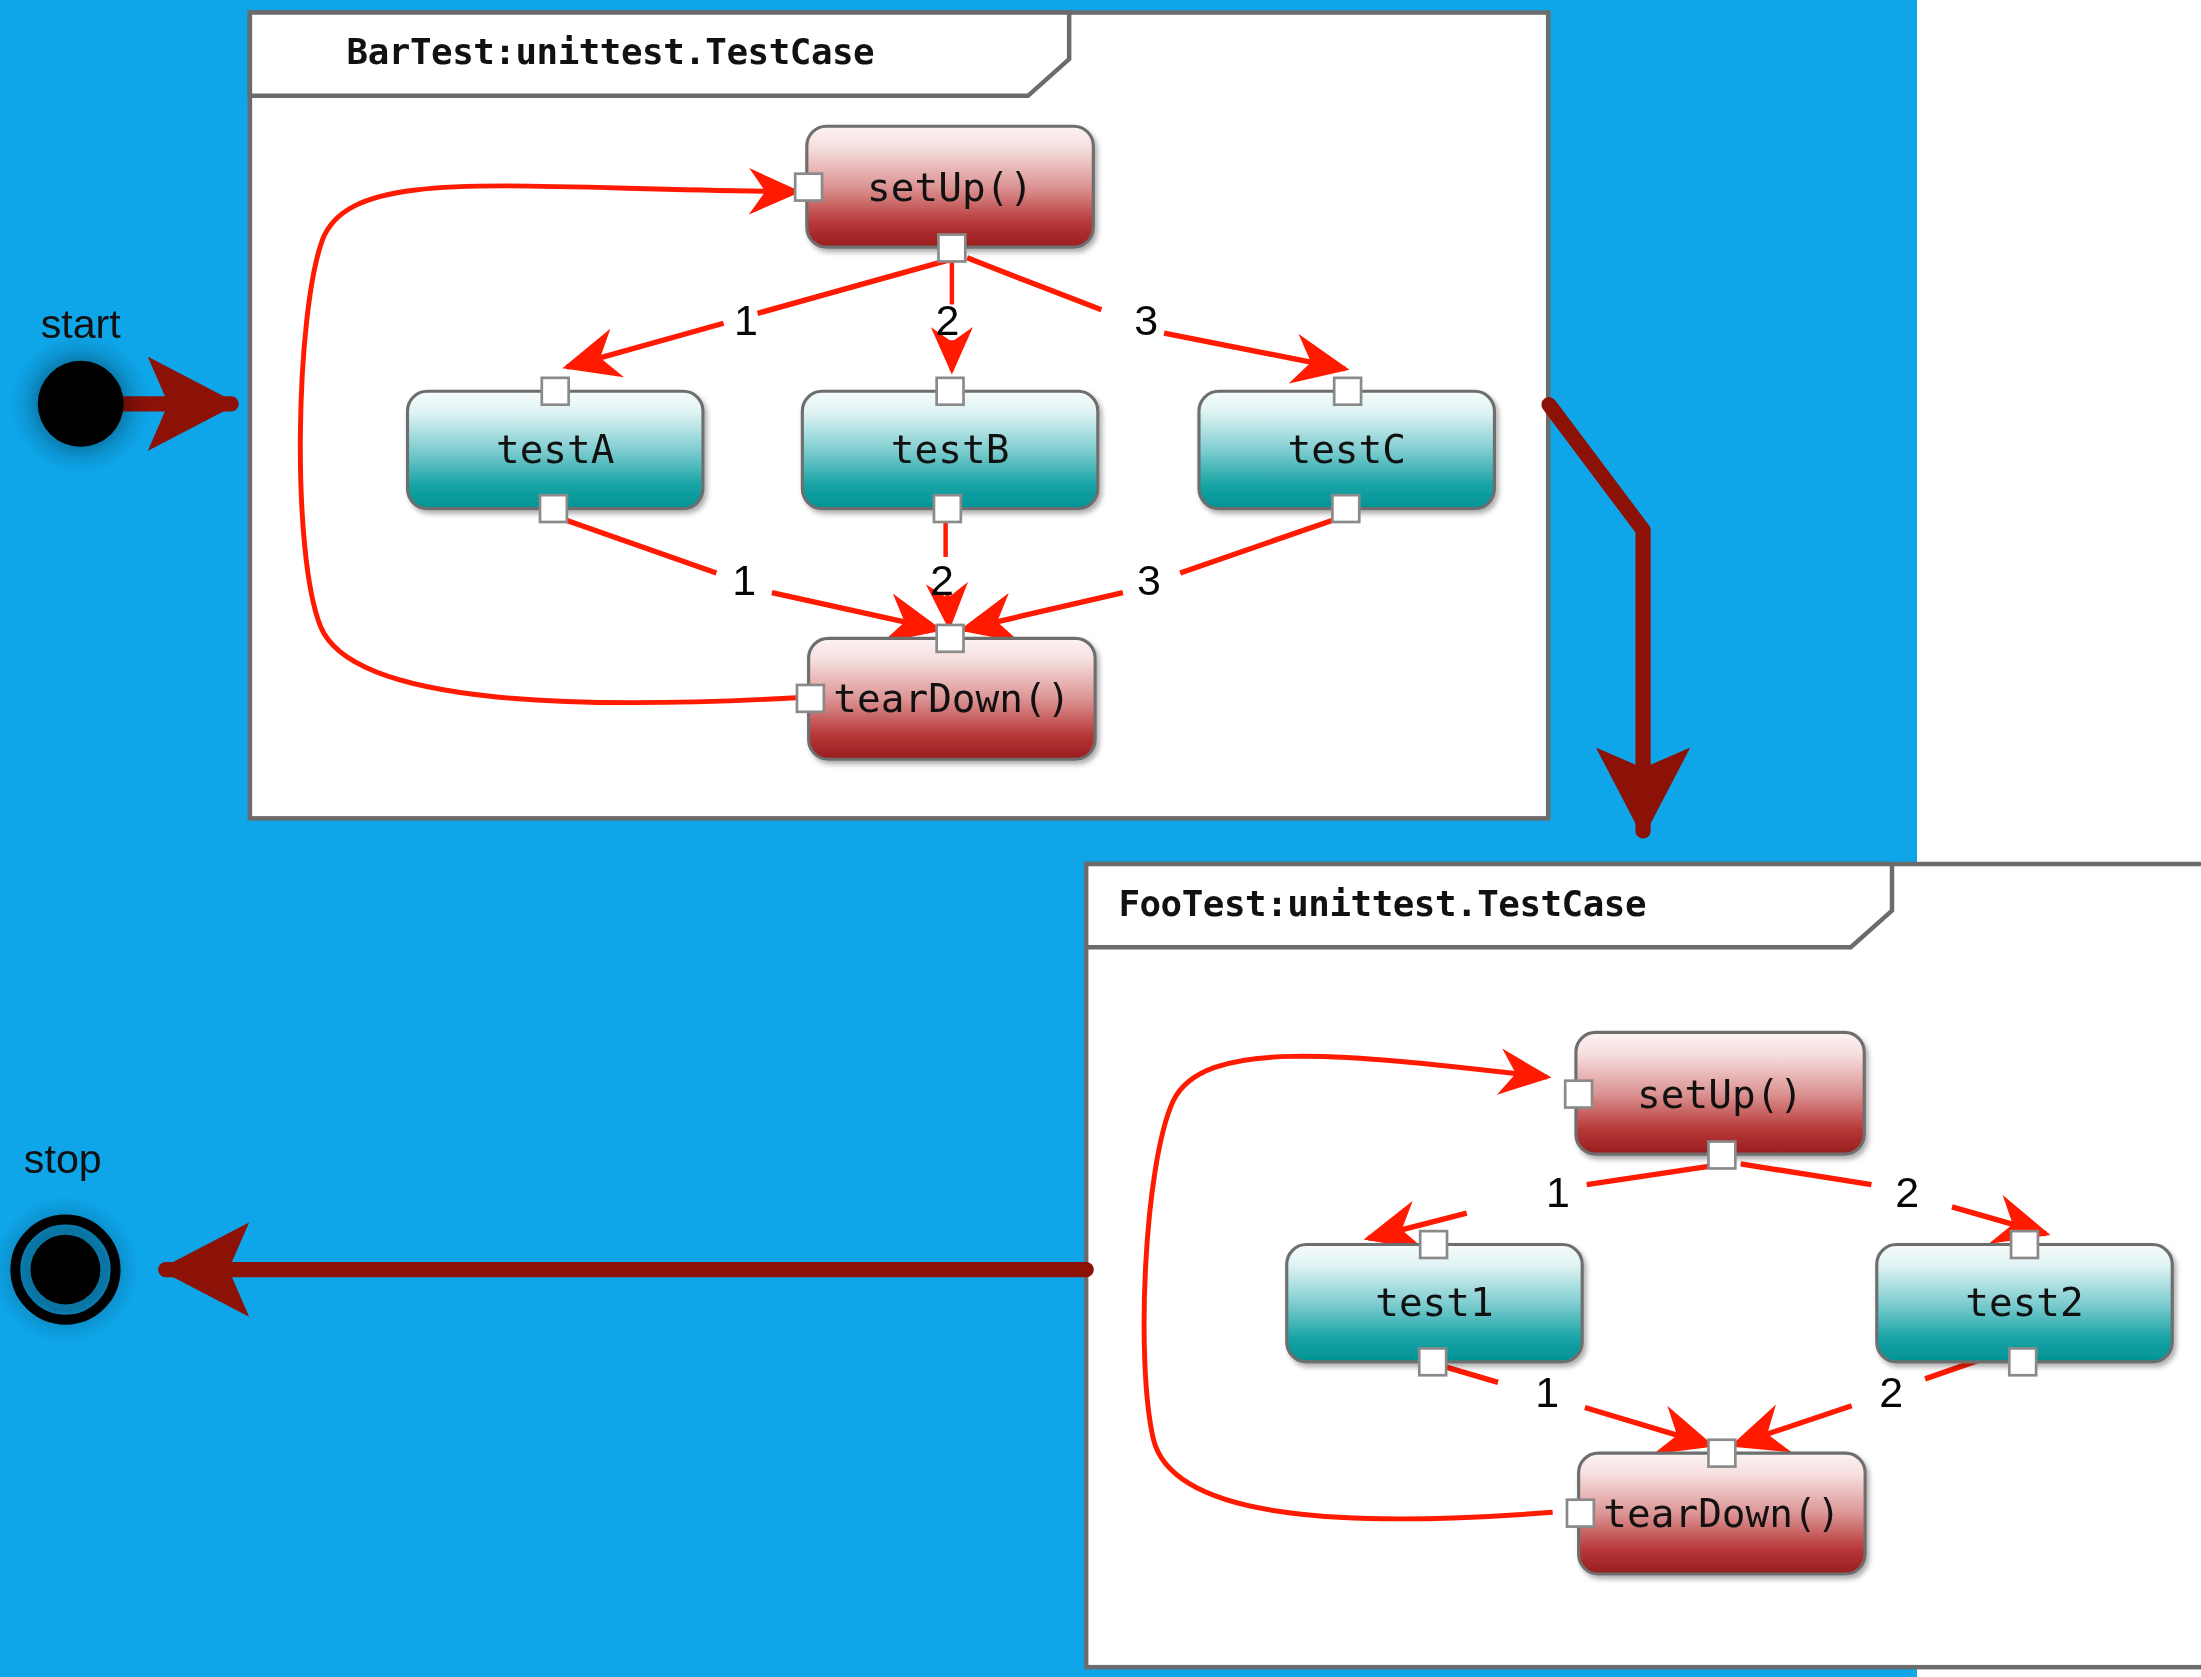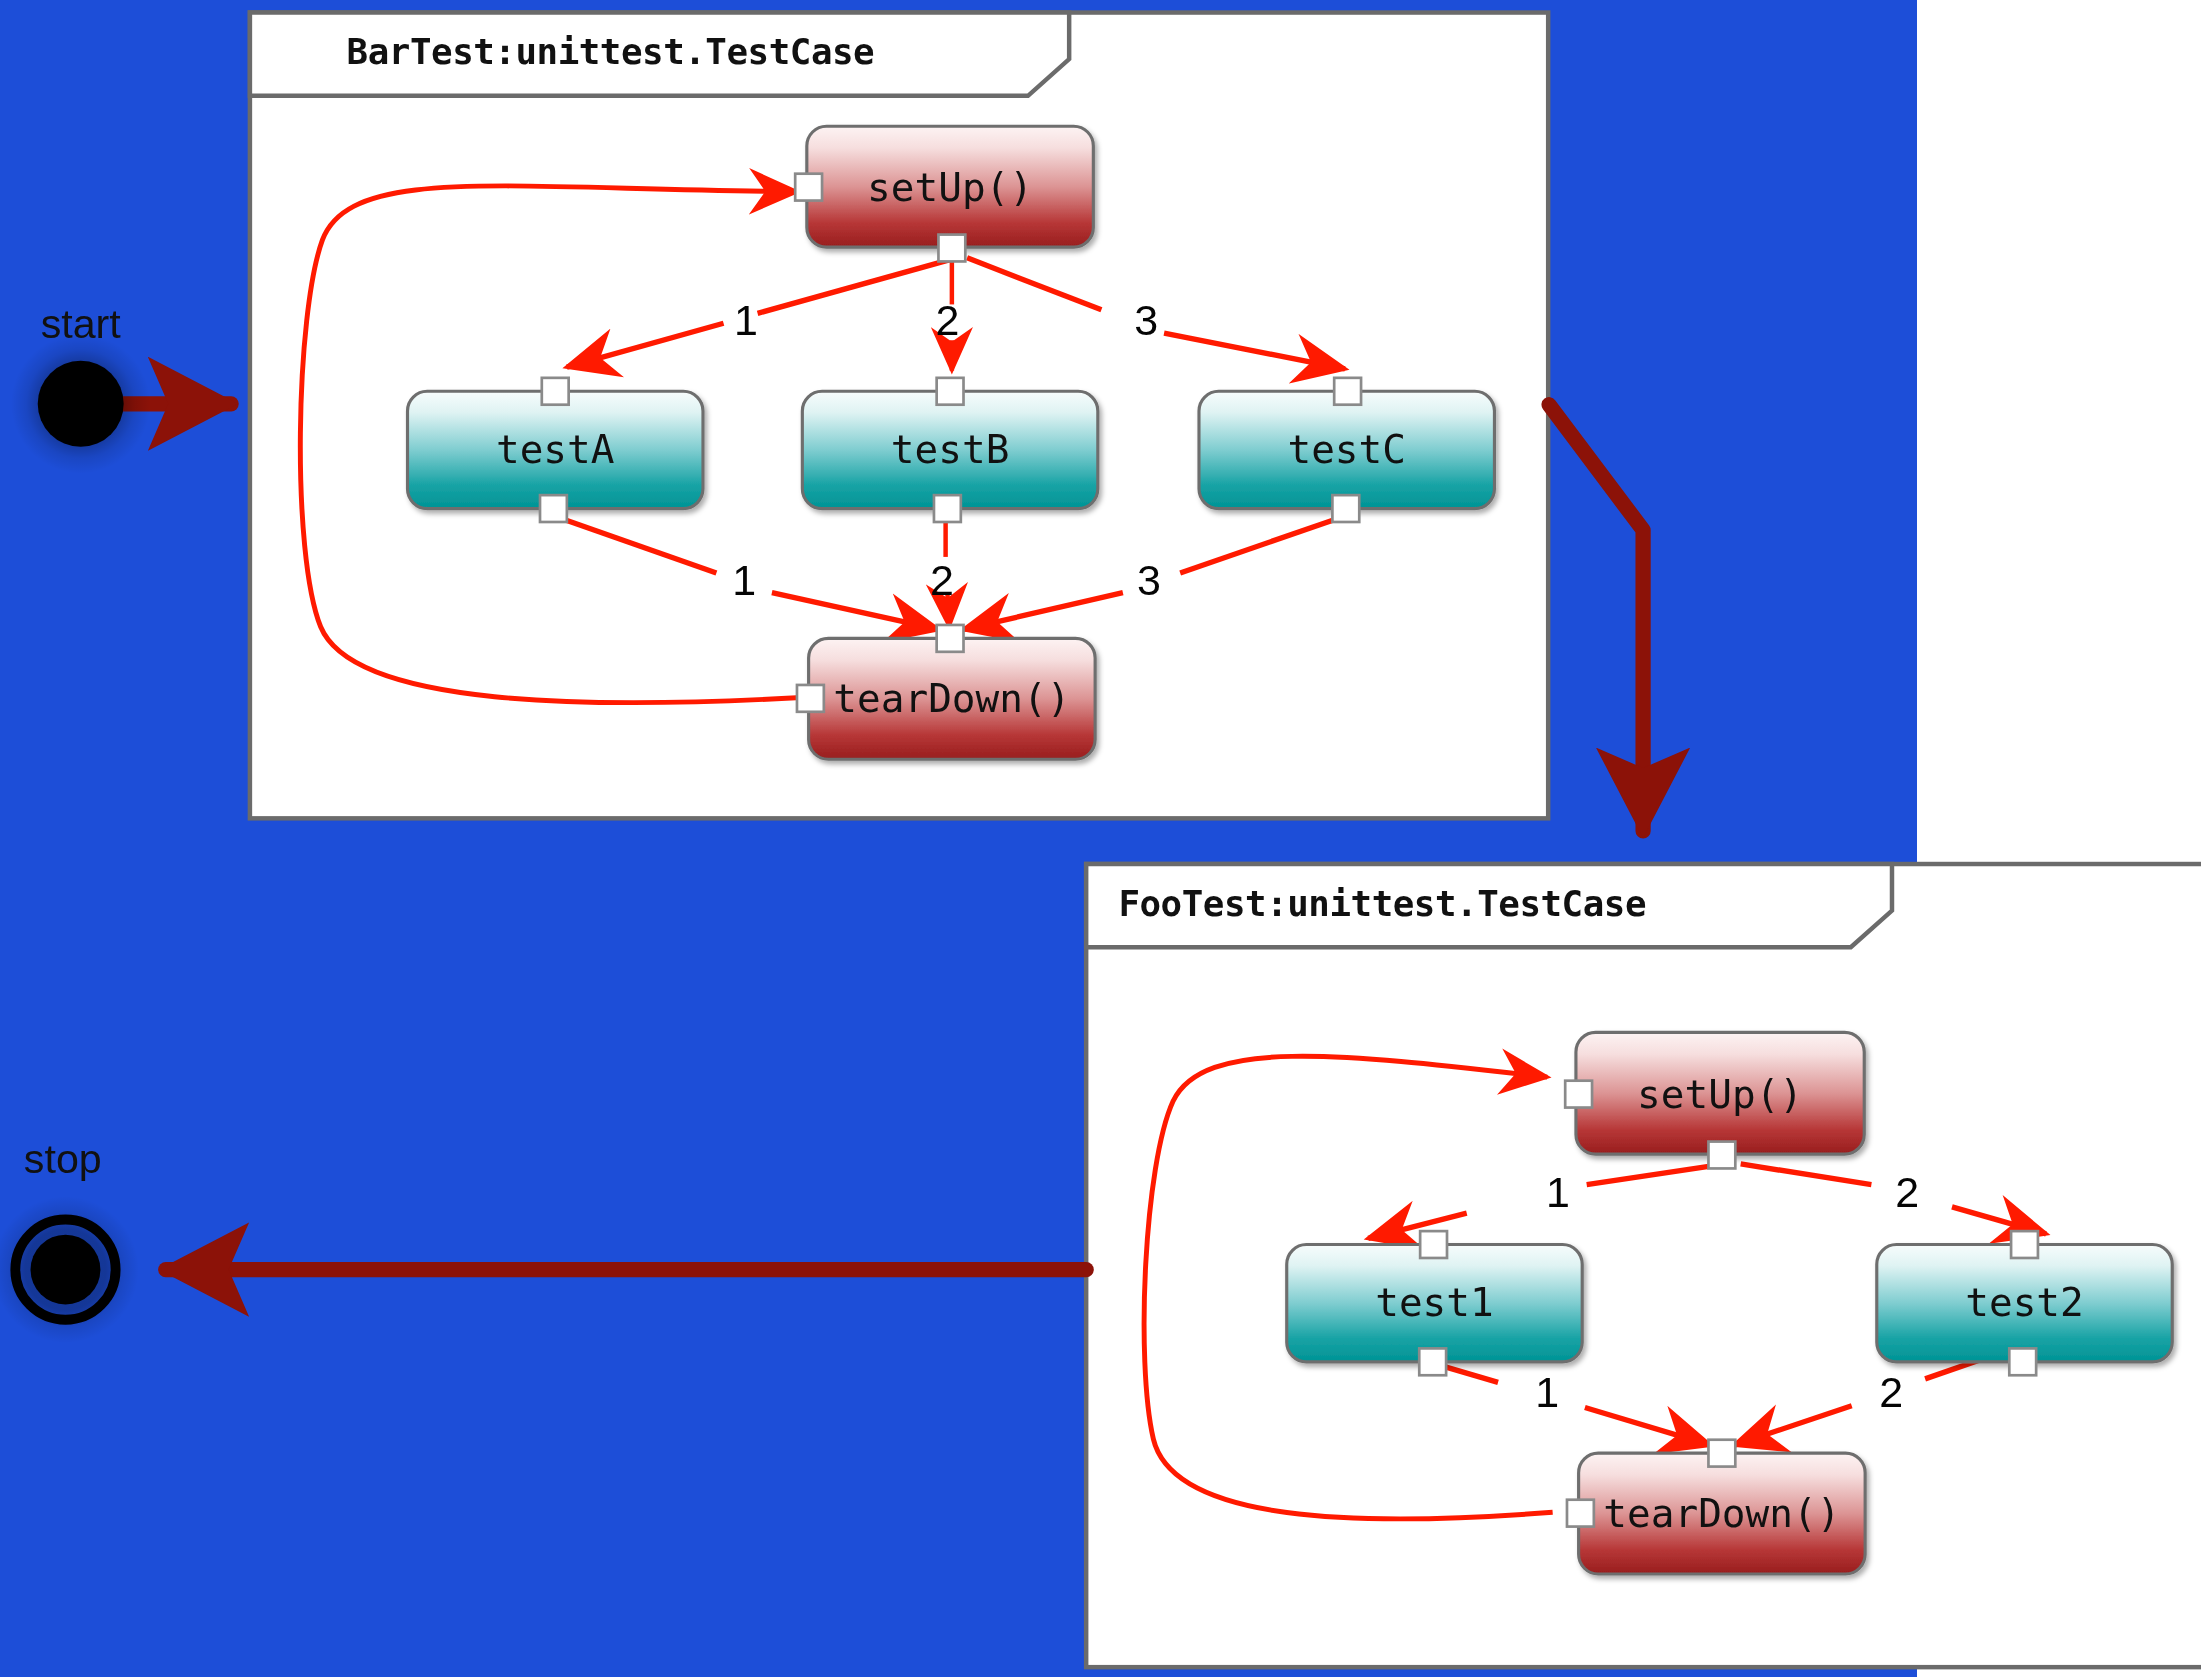--- a/index.html
+++ b/index.html
@@ -1,18 +1,18 @@
 <!DOCTYPE html>
 <html style="font-size:14.3px"><head>
 <meta charset="utf-8">
 <style>
   html,body{margin:0;padding:0;background:#ffffff;}
   body{width:2201px;height:1677px;overflow:hidden;
        font-family:"Liberation Sans",sans-serif;}
-  #stage{position:relative;width:1917px;height:1677px;background:#1d4ed8;}
+  #stage{position:relative;width:1917px;height:1677px;background:#0ea5e9;}
   svg#canvas{position:absolute;left:0;top:0;width:2201px;height:1677px;}
   .panel-title{
     font-family:"DejaVu Sans Mono",monospace;
     font-weight:bold;font-size:40px;fill:#111;
     letter-spacing:-0.5px;
   }
   .node-label{
     font-family:"DejaVu Sans Mono",monospace;
     font-size:44px;fill:#111;
   }

